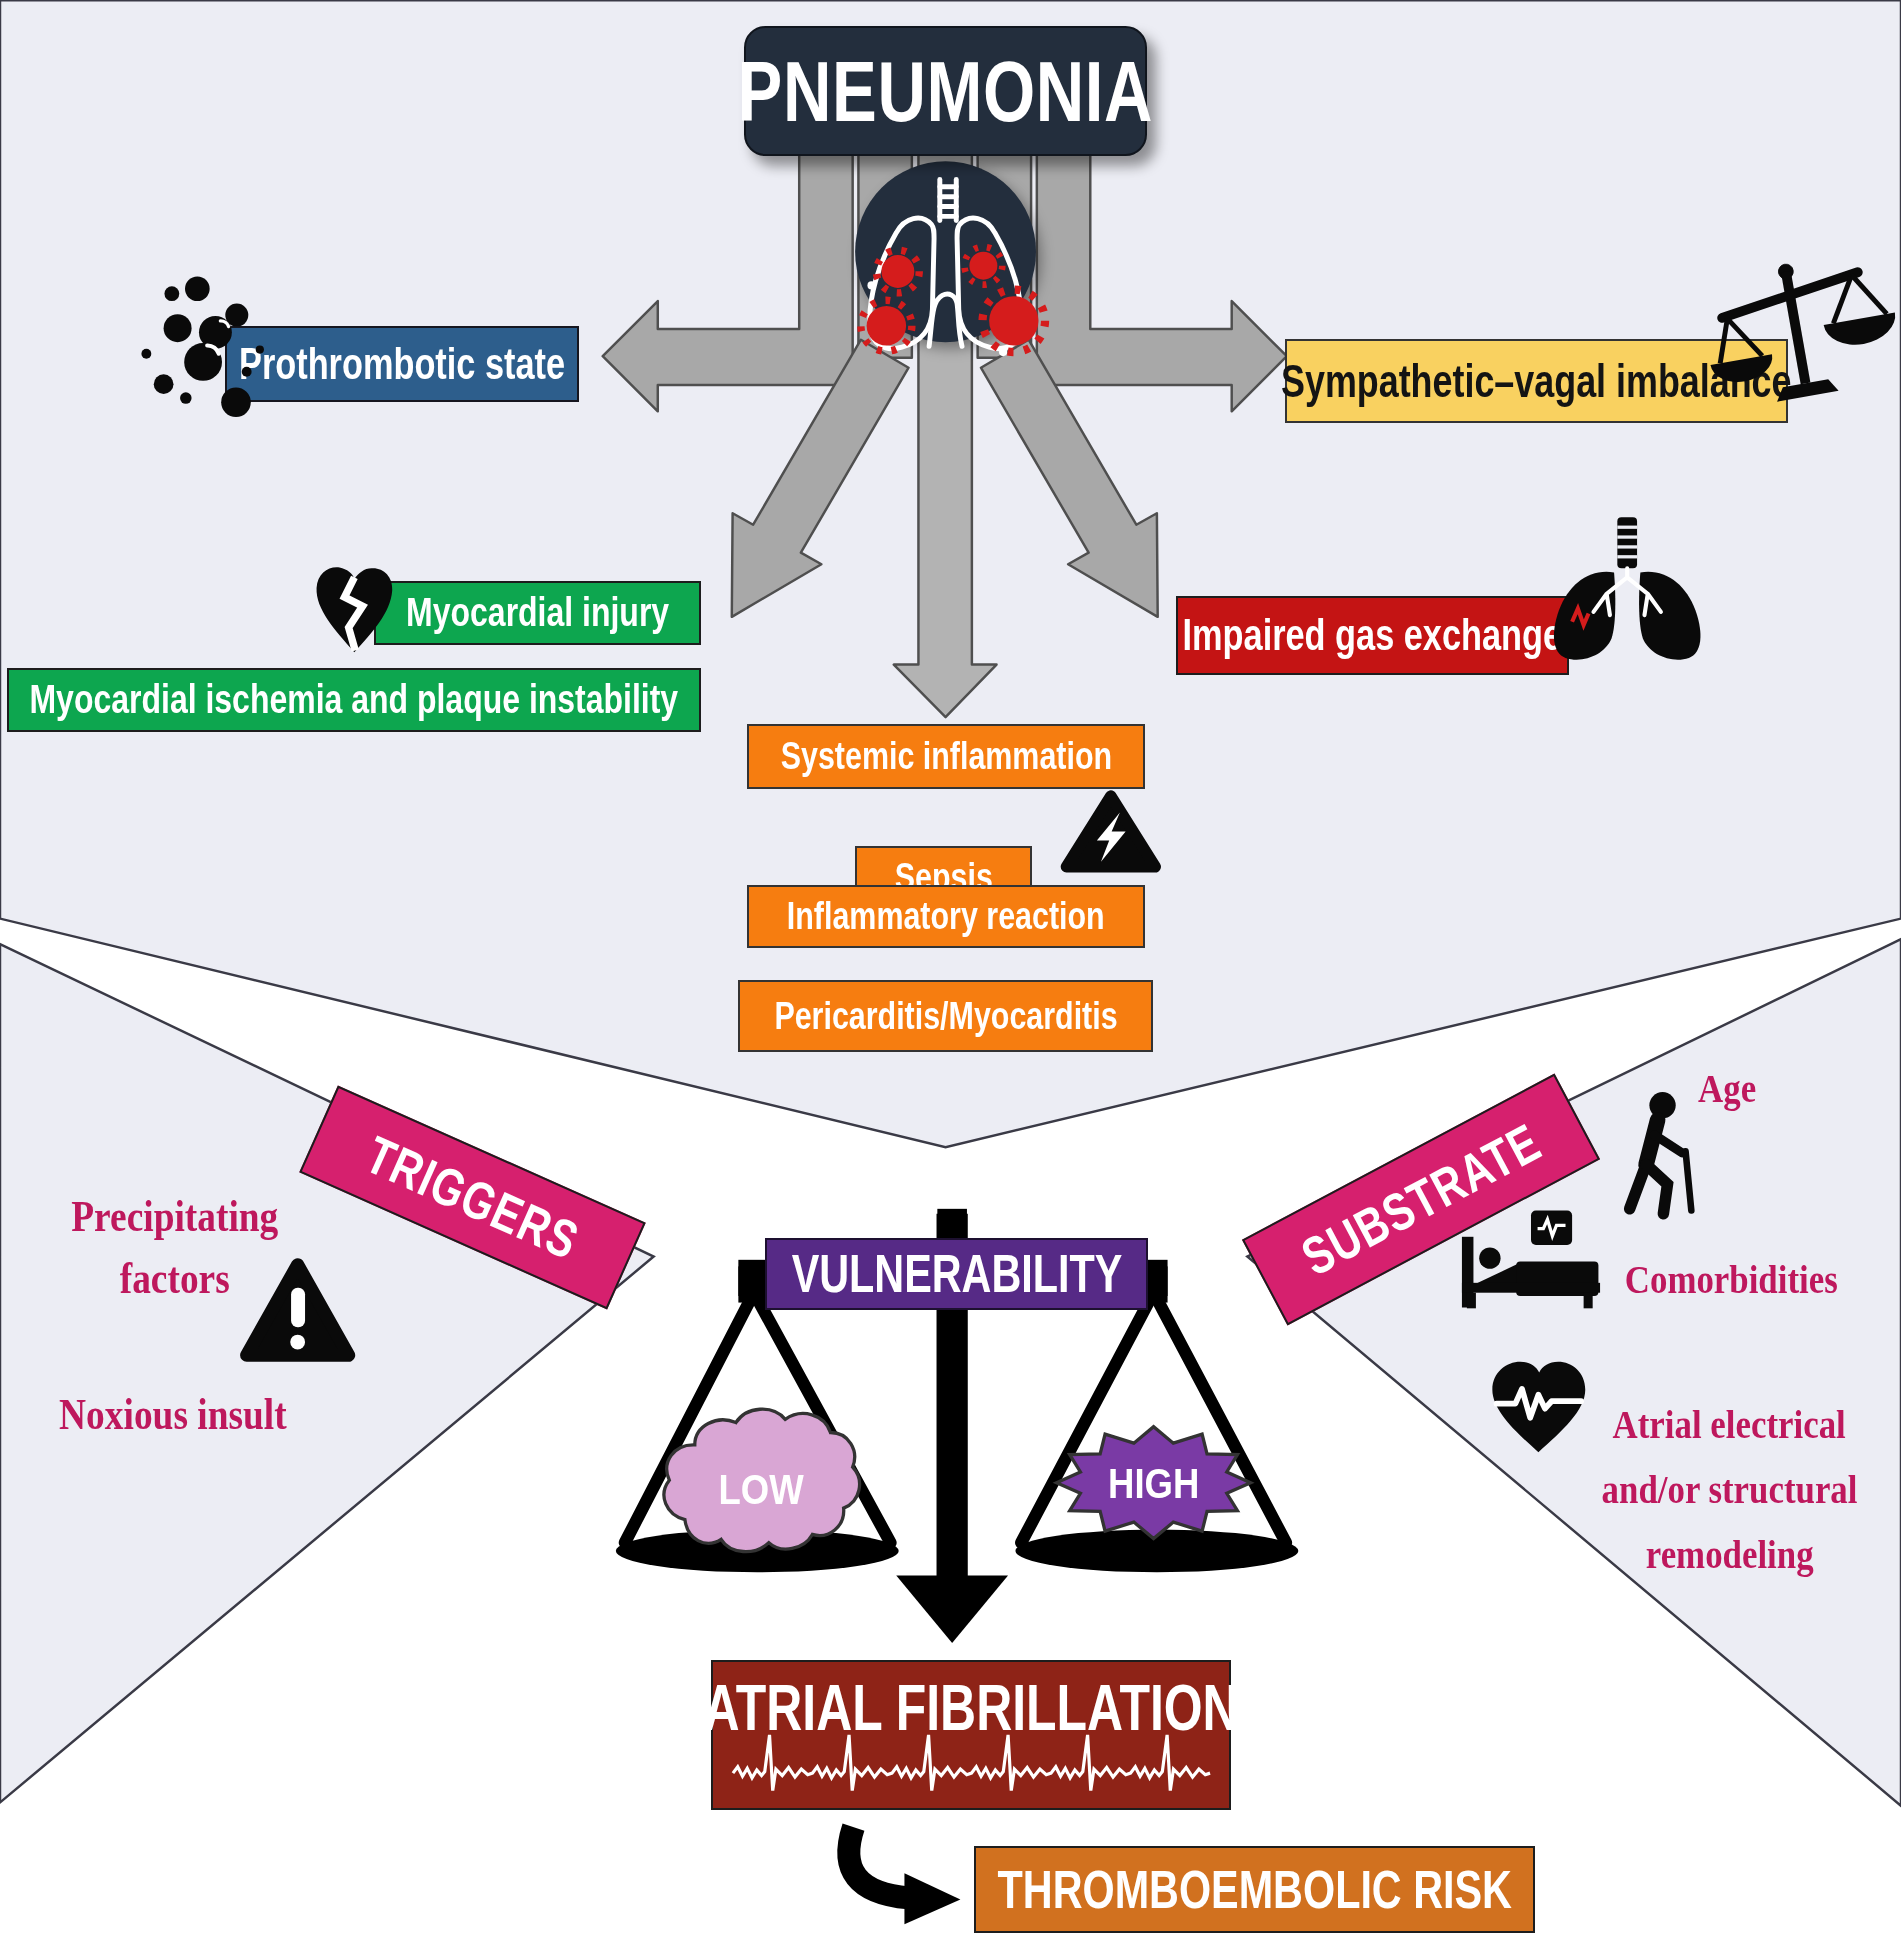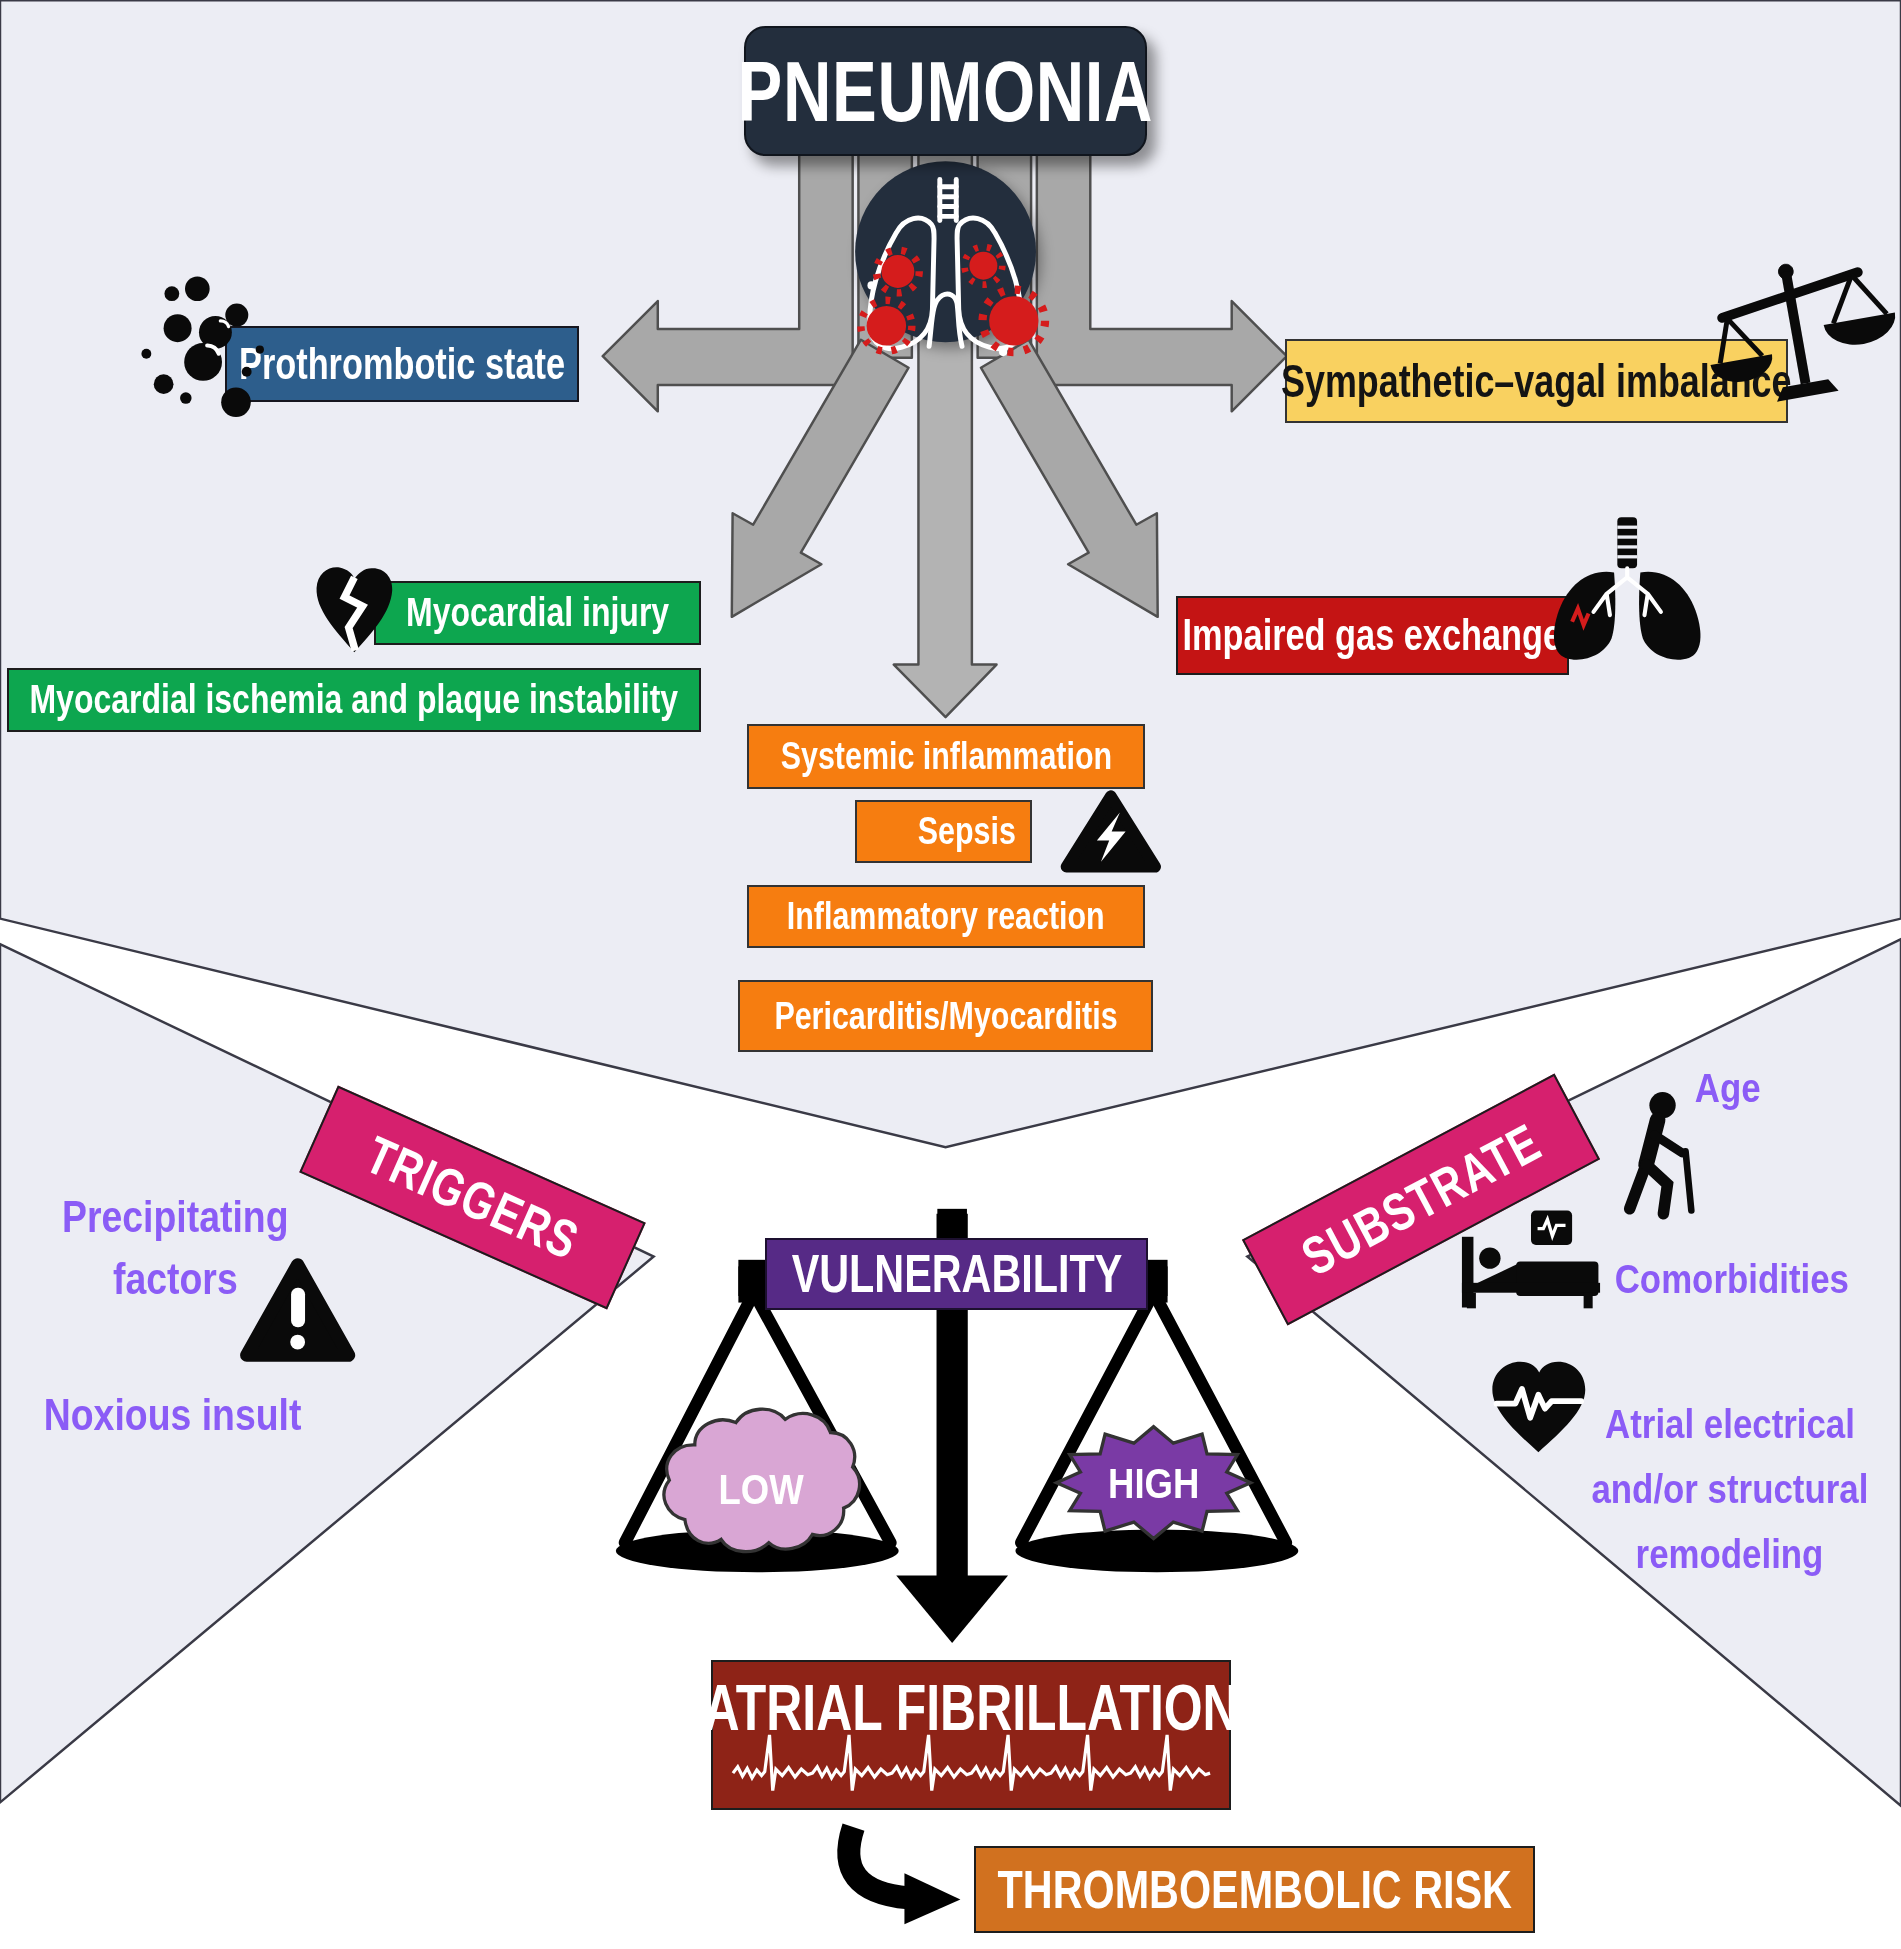--- a/index.html
+++ b/index.html
@@ -20,21 +20,21 @@
     box-shadow:8.2px 10px 13px rgba(0,0,0,.40);font-size:86px;letter-spacing:0.8px;}
   .bluebox{background:#2d5e8c;color:#fff;border:2.5px solid #16161f;font-size:44px;}
   .yellowbox{background:#f9d160;color:#141414;border:2.5px solid #333;font-size:46px;}
   .greenbox{background:#0da64f;color:#fff;border:2.5px solid #1d1d1d;font-size:41px;}
   .redbox{background:#c41414;color:#fff;border:2.5px solid #1d1d1d;font-size:44px;}
   .orangebox{background:#f67d10;color:#fff;border:2.5px solid #333;font-size:39px;}
   .pinkbox{background:#d6206e;color:#fff;border:2.5px solid #1d1d1d;font-size:53px;letter-spacing:1.6px;}
   .purplebox{background:#562a86;color:#fff;border:2.5px solid #1d1030;font-size:53px;}
   .afbox{background:#8e2317;border:2.5px solid #1d1d1d;color:#fff;flex-direction:column;justify-content:flex-start;padding-top:13px;font-size:64px;}
   .riskbox{background:#d1711f;color:#fff;border:2.5px solid #1d1d1d;font-size:53px;}
-  .blacktext{color:#8b5cf6;background:transparent;font-size:44px;}
+  .blacktext{color:#be185d;background:transparent;font-size:44px;font-family:Liberation Serif, serif;}
   .stacked{flex-direction:column;}
   .whitefloat{color:#fff;background:transparent;font-size:43px;z-index:1;}
   #ecg-svg{display:block;margin-top:-18px;}
 </style>
 </head>
 <body>
 
 <div id="canvas">
 
   <svg id="bg-layer" class="layer" viewBox="0 0 2312 2370">
@@ -130,21 +130,21 @@
   </div>
 
   <div class="lbl greenbox" style="left:6.6px;top:668px;width:694px;height:64px;">
     <span class="cx">Myocardial ischemia and plaque instability</span>
   </div>
 
   <div class="lbl orangebox" style="left:747px;top:724px;width:398px;height:65px;">
     <span class="cx">Systemic inflammation</span>
   </div>
 
-  <div class="lbl orangebox" style="left:855px;top:800px;width:177px;height:63px;justify-content:flex-end;">
+  <div class="lbl orangebox" style="left:855px;top:846px;width:177px;height:63px;">
     <span class="cx">Sepsis</span>
   </div>
 
   <div class="lbl orangebox" style="left:747px;top:885px;width:398px;height:63px;text-align:center;">
     <span class="cx">Inflammatory reaction</span>
   </div>
 
   <div class="lbl orangebox" style="left:738px;top:980px;width:415px;height:72px;">
     <span class="cx">Pericarditis/Myocarditis</span>
   </div>

